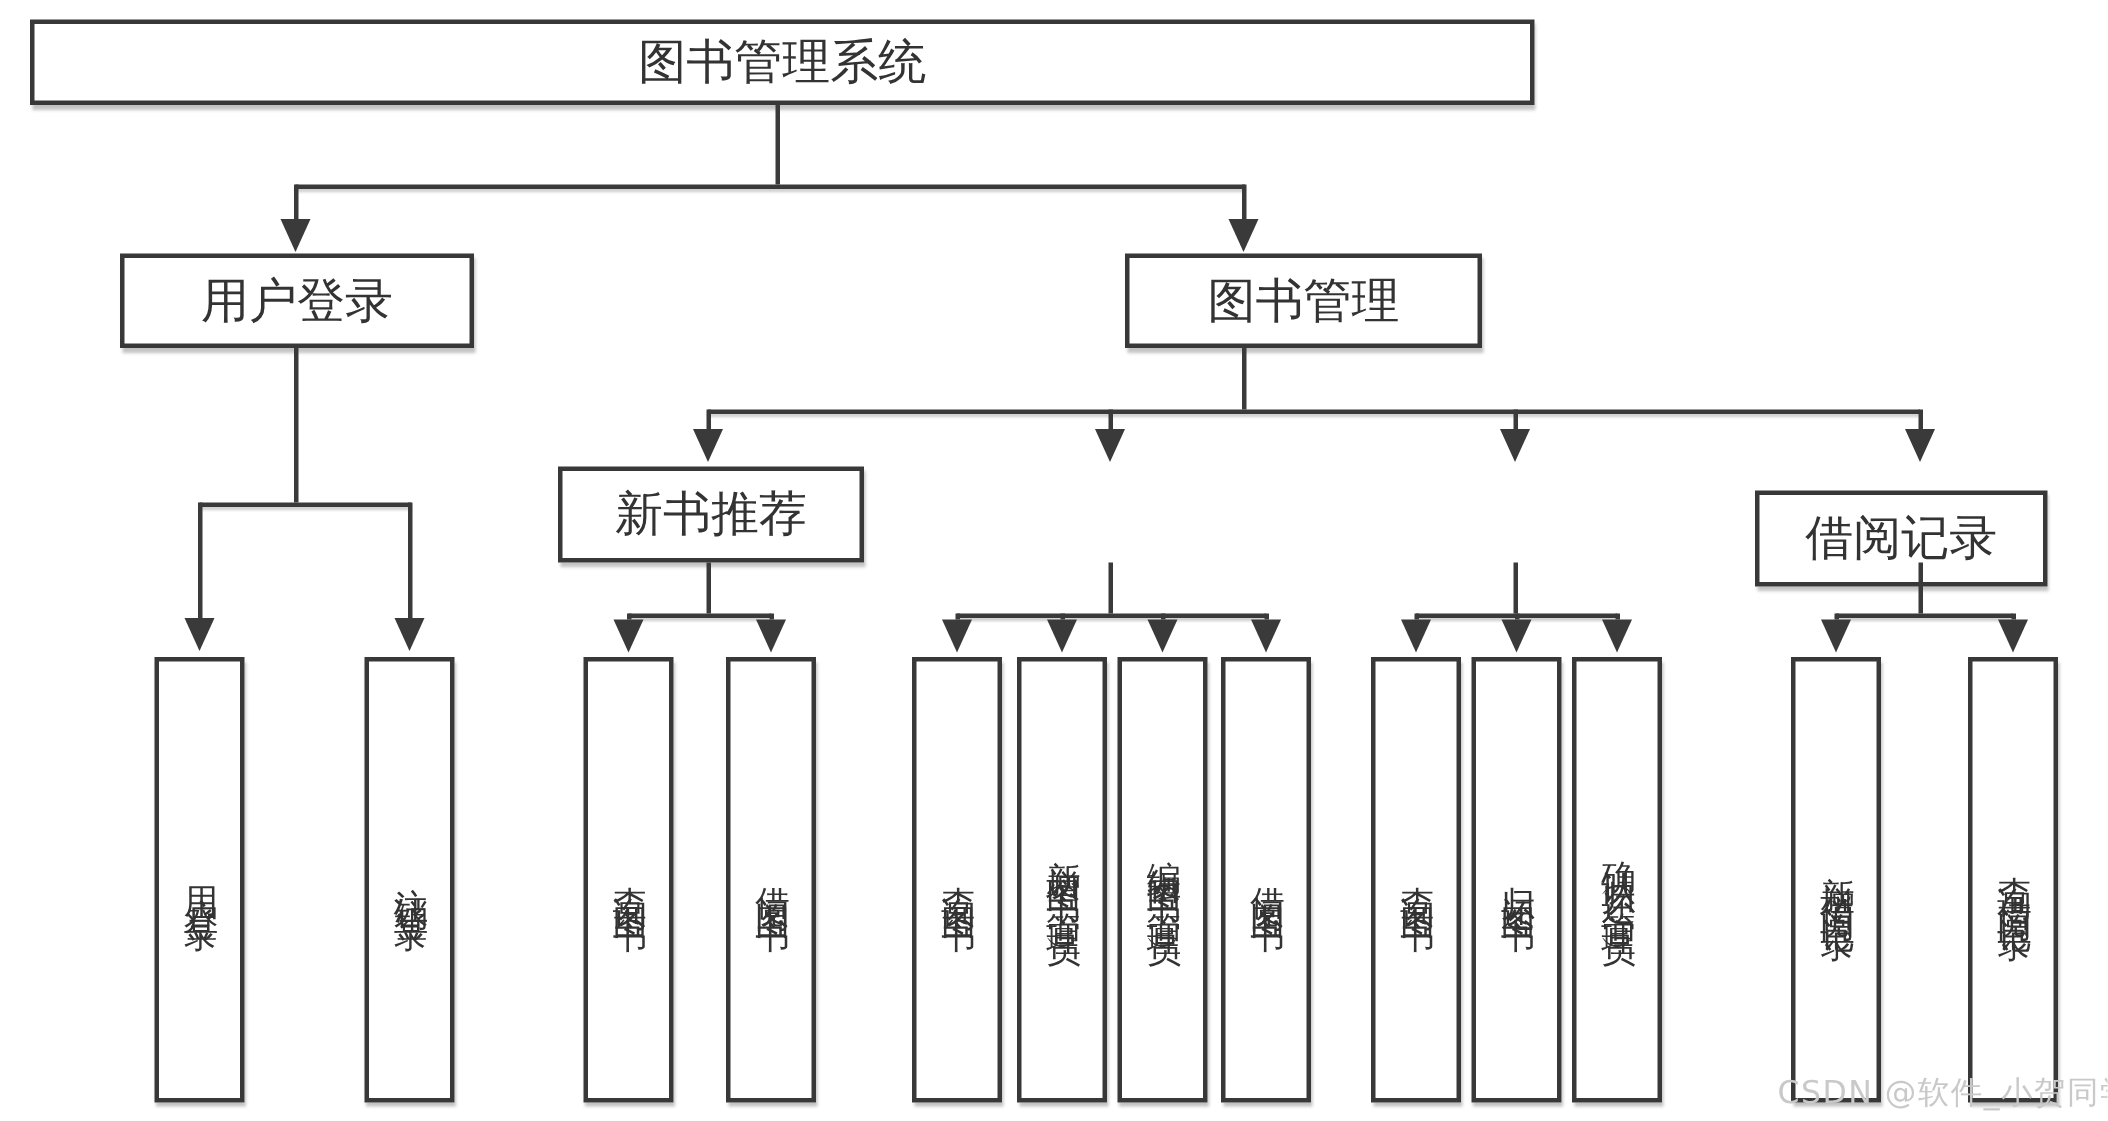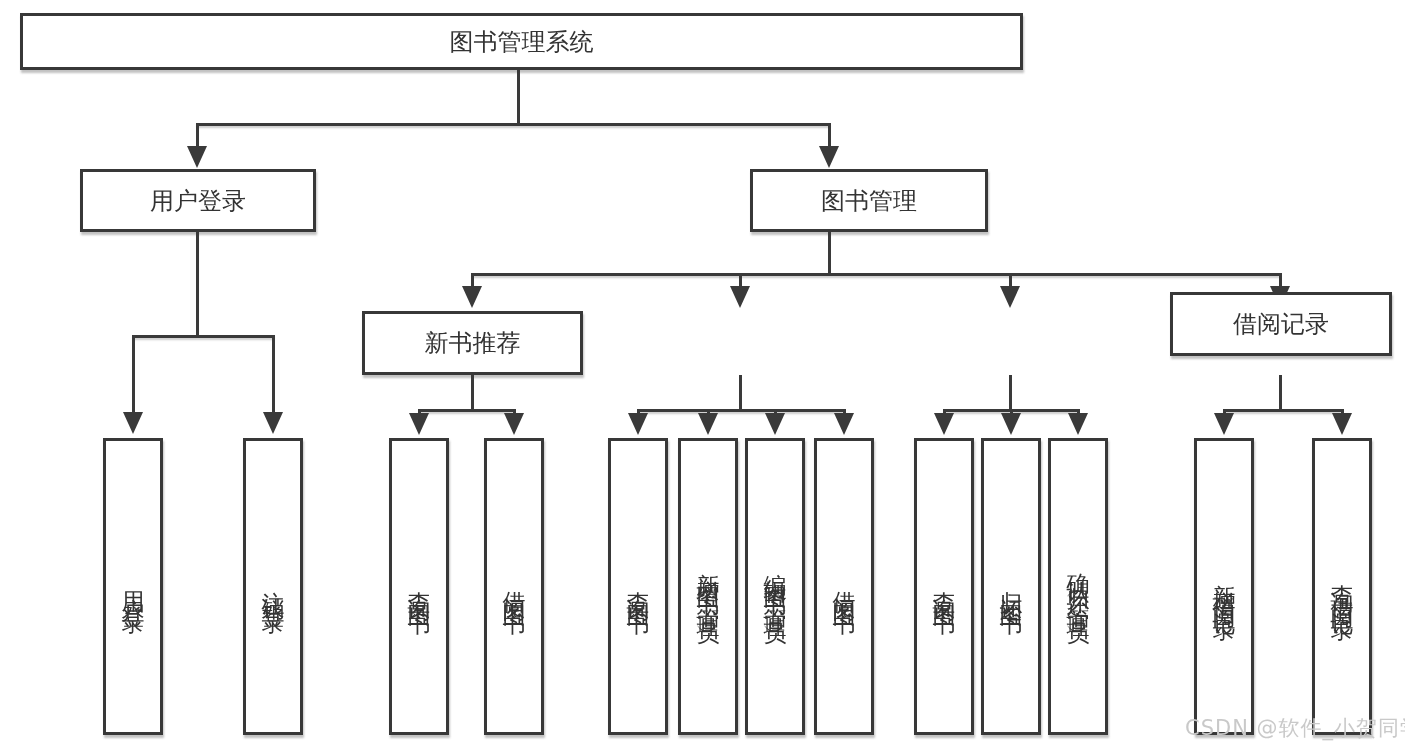--- a/index.html
+++ b/index.html
@@ -13,21 +13,21 @@
   }
   .canvas { position:absolute; left:0; top:0; width:1405px; height:747px; }
 
   .box {
     position:absolute;
     background:#ffffff;
     border:3px solid #383838;
     display:flex;
     align-items:center;
     justify-content:center;
-    font-size:24px;
+    font-size:32px;
     color:#333333;
     box-shadow:1px 3px 2px rgba(120,120,120,0.45);
   }
   .leaf { font-size:23px; }
   .vtext {
     writing-mode:vertical-rl;
     text-orientation:mixed;
     letter-spacing:7px;
     line-height:1;
     white-space:nowrap;
@@ -97,24 +97,24 @@
   <div class="arrow" style="left:131.5px;top:335px;height:77px"></div>
   <div class="arrow" style="left:271.5px;top:335px;height:77px"></div>
 
   <div class="vline" style="left:827.5px;top:232px;height:41px"></div>
   <div class="hline" style="left:472px;top:273px;width:808px"></div>
   <div class="arrow" style="left:470.5px;top:273px;height:13px"></div>
   <div class="arrow" style="left:738.5px;top:273px;height:13px"></div>
   <div class="arrow" style="left:1008.5px;top:273px;height:13px"></div>
   <div class="arrow" style="left:1278.5px;top:273px;height:13px"></div>
 
-  <div class="box" style="left:362px;top:311px;width:221px;height:64px">
+  <div class="box" style="left:372px;top:311px;width:204px;height:64px">
     <span>新书推荐</span>
   </div>
-  <div class="box" style="left:1170px;top:292px;width:222px;height:64px">
+  <div class="box" style="left:1170px;top:327px;width:195px;height:64px">
     <span>借阅记录</span>
   </div>
 
   <div class="vline" style="left:470.5px;top:375px;height:34px"></div>
   <div class="hline" style="left:419px;top:409px;width:95px"></div>
   <div class="arrow" style="left:417.5px;top:409px;height:4px"></div>
   <div class="arrow" style="left:512.5px;top:409px;height:4px"></div>
 
   <div class="vline" style="left:738.5px;top:375px;height:34px"></div>
   <div class="hline" style="left:638px;top:409px;width:206px"></div>

